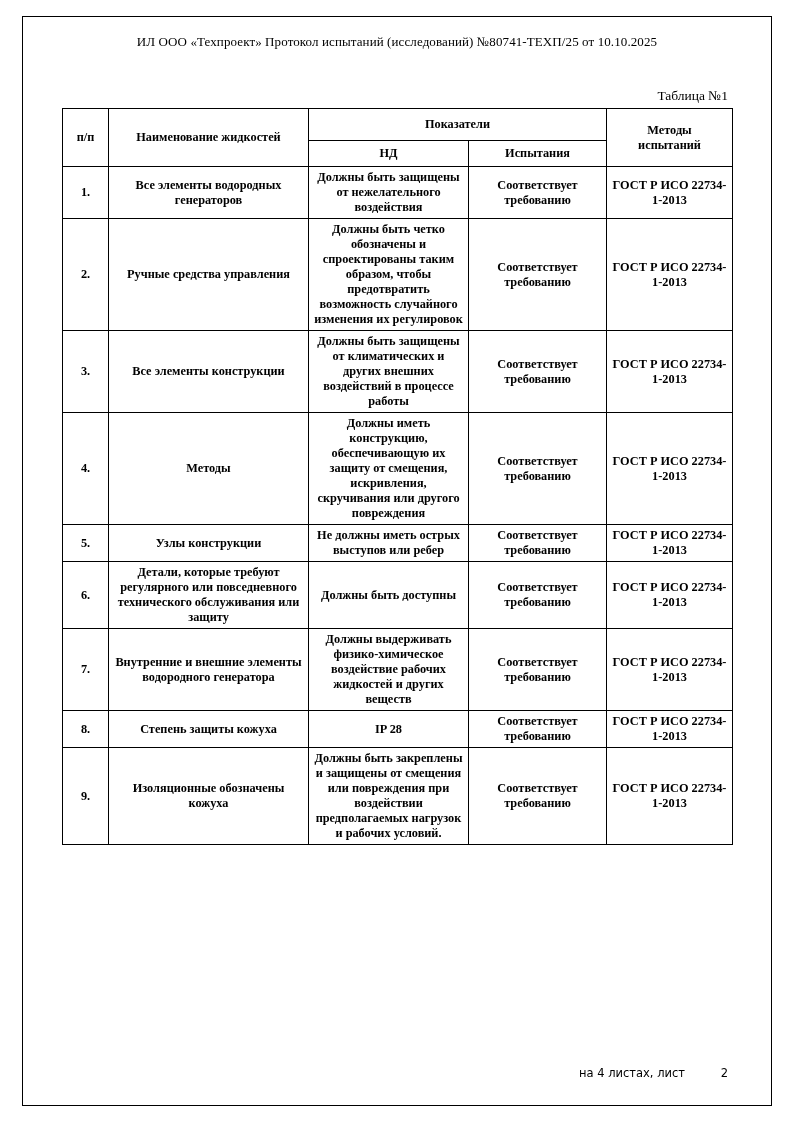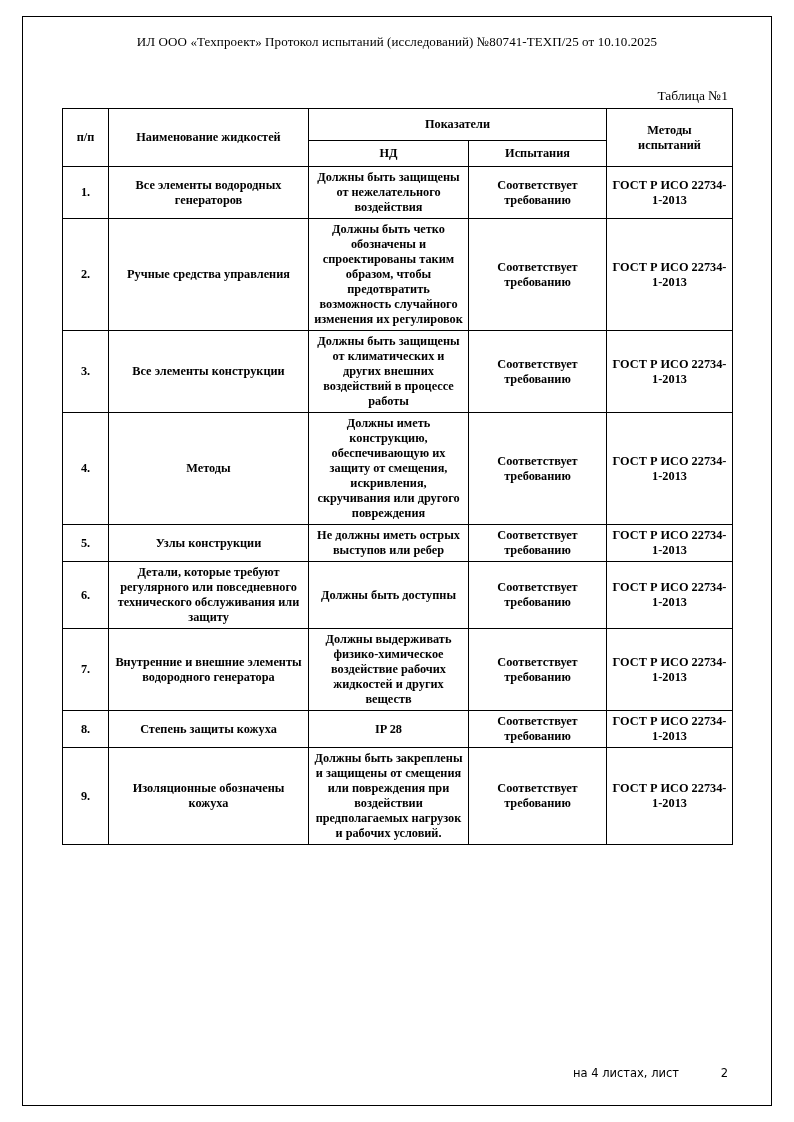--- a/index.html
+++ b/index.html
@@ -87,21 +87,21 @@
   .footer {
     position: absolute;
     left: 0;
     bottom: 56px;
     width: 794px;
     font-family: "DejaVu Sans", sans-serif;
     font-size: 11.5px;
   }
   .footer .f-text {
     position: absolute;
-    right: 115px;
+    right: 109px;
     white-space: nowrap;
     text-align: center;
   }
   .footer .f-page {
     position: absolute;
     right: 66px;
   }
   .nd-cell {
     text-align: center;
     line-height: 1.2;

